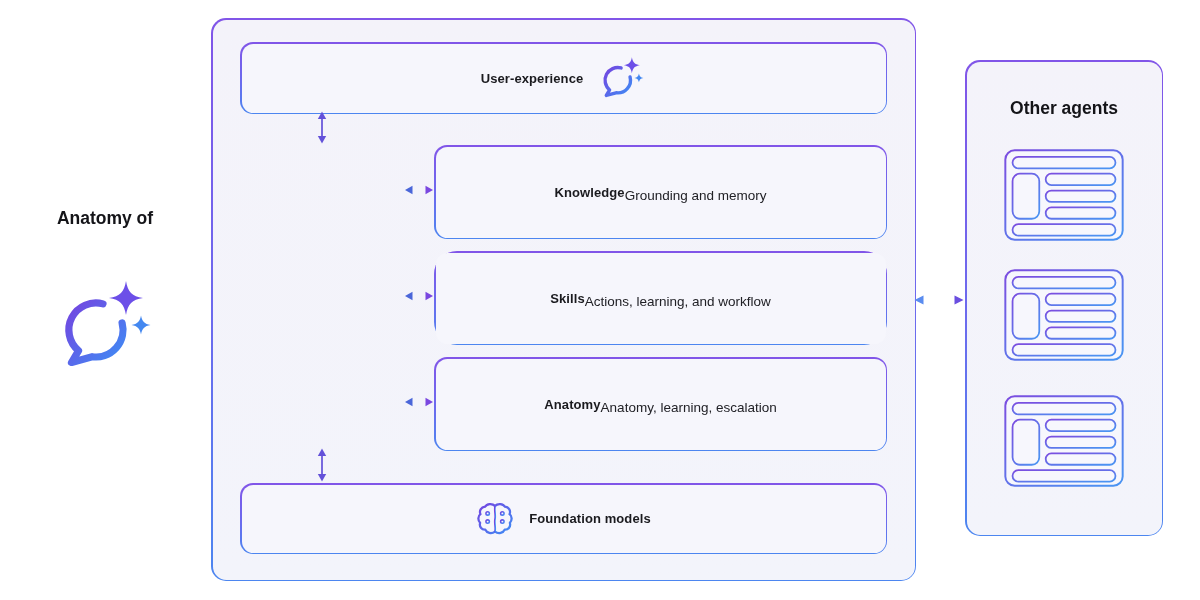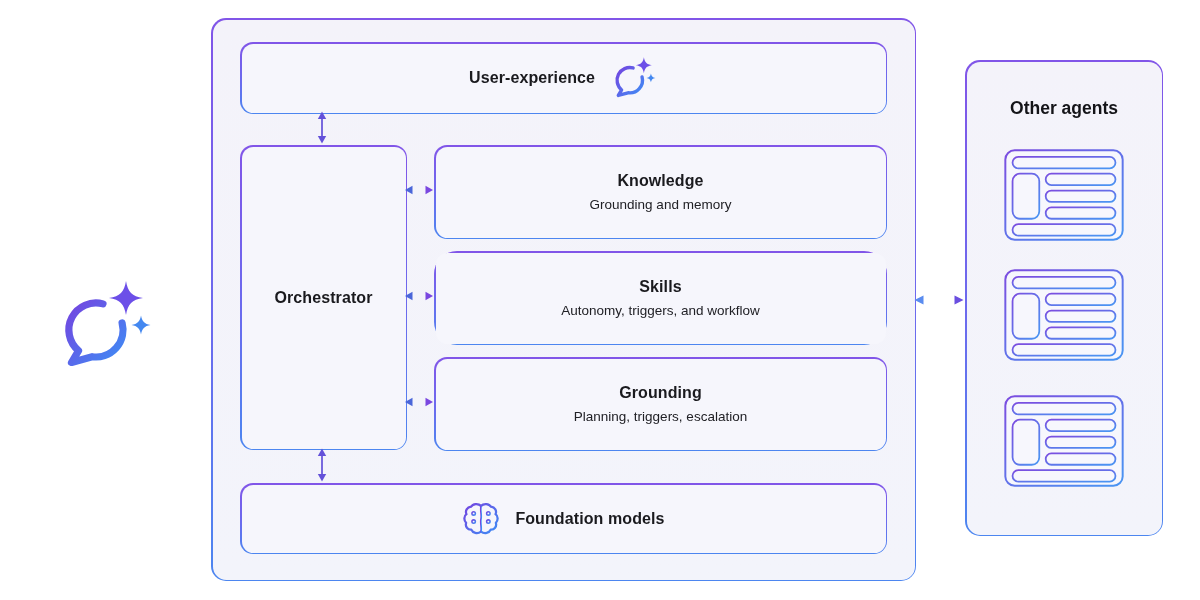--- a/index.html
+++ b/index.html
@@ -8,23 +8,23 @@
     font-family:"Liberation Sans",sans-serif;color:#1a1a1e;
   }
   
   .gbox{position:absolute;background:linear-gradient(180deg,#8155e8 0%,#6b6bee 55%,#4c86f0 100%);padding:1.5px;border-radius:13px;}
   .gbox-in{width:100%;height:100%;border-radius:11.5px;background:#f6f6fc;box-sizing:border-box;
     display:flex;align-items:center;justify-content:center;}
   .panel .gbox-in{background:linear-gradient(180deg,#f4f3fa 0%,#f3f4fb 100%);}
   .gbox.panel{border-radius:15px;}
   .panel>.gbox-in{border-radius:13.5px;}
 
-  .box-title{font-size:16px;font-weight:bold;letter-spacing:.1px;color:#1a1a1e;}
+  .box-title{font-size:13px;font-weight:bold;letter-spacing:.1px;color:#1a1a1e;}
   .box-sub{font-size:13.5px;font-weight:400;color:#212126;margin-top:7px;text-align:center;}
-  .col{display:flex;flex-direction:column;align-items:center;justify-content:center;}
+  .col{display:flex;align-items:center;justify-content:center;}
   .row{display:flex;flex-direction:row;align-items:center;justify-content:center;}
 
   #left-label{position:absolute;left:30px;top:206px;width:150px;text-align:center;
     font-size:17.5px;font-weight:bold;line-height:25px;color:#141418;}
   #left-icon{position:absolute;left:56px;top:272px;}
 
   #other-title{position:absolute;top:36px;left:0;width:100%;text-align:center;
     font-size:17.5px;font-weight:bold;color:#141418;}
   .agent-card{position:absolute;left:37px;width:121px;height:93px;}
 
@@ -67,62 +67,58 @@
         <rect x="8.5" y="25" width="27" height="45.5" rx="7.5" stroke-width="1.8"></rect>
         <rect x="42" y="25" width="70.5" height="11.5" rx="5.7" stroke-width="1.8"></rect>
         <rect x="42" y="42" width="70.5" height="11.5" rx="5.7" stroke-width="1.8"></rect>
         <rect x="42" y="59" width="70.5" height="11.5" rx="5.7" stroke-width="1.8"></rect>
         <rect x="8.5" y="76" width="104" height="11.5" rx="5.7" stroke-width="1.8"></rect>
       </g>
     </defs>
   </svg>
 
   <div id="left-label">
+    <div>Anatomy of</div>
   </div>
   <svg id="left-icon" width="100" height="98" viewBox="0 0 100 98">
     <use href="#copilot-shape"></use>
   </svg>
 
   <div class="gbox panel" style="left:211px;top:18px;width:702px;height:560px;">
     <div class="gbox-in"></div>
   </div>
 
   <div class="gbox" style="left:240px;top:42px;width:644px;height:69px;">
     <div class="gbox-in row">
       <span class="box-title">User-experience</span>
       <svg width="47" height="46" viewBox="0 0 100 98" style="margin-left:16px;margin-top:-4px">
         <use href="#copilot-shape"></use>
       </svg>
     </div>
   </div>
 
-  <div class="gbox" style="left:240px;top:145px;width:164px;height:302px;">
-    <div class="gbox-in">
-      <span class="box-title">Orchestrator</span>
-    </div>
-  </div>
 
   <div class="gbox" style="left:434px;top:145px;width:450px;height:91px;">
     <div class="gbox-in col">
       <span class="box-title">Knowledge</span>
       <span class="box-sub">Grounding and memory</span>
     </div>
   </div>
 
   <div class="gbox" style="left:434px;top:251px;width:450px;height:91px;border-radius:23px;">
     <div class="gbox-in col">
       <span class="box-title">Skills</span>
-      <span class="box-sub">Autonomy, triggers, and workflow</span>
+      <span class="box-sub">Actions, learning, and workflow</span>
     </div>
   </div>
 
   <div class="gbox" style="left:434px;top:357px;width:450px;height:91px;">
     <div class="gbox-in col">
-      <span class="box-title">Grounding</span>
-      <span class="box-sub">Planning, triggers, escalation</span>
+      <span class="box-title">Anatomy</span>
+      <span class="box-sub">Anatomy, learning, escalation</span>
     </div>
   </div>
 
   <div class="gbox" style="left:240px;top:483px;width:644px;height:68px;">
     <div class="gbox-in row">
       <svg width="38" height="38" viewBox="0 0 44 44" style="margin-right:15px">
         <g fill="none" stroke="url(#gradPB)" stroke-linecap="round" stroke-linejoin="round">
           <path stroke-width="2.6" d="M22,7 C19,3.5 12.5,4 10.5,7.8 C5.8,8.3 3.4,12.6 5.2,16.4 C2,18.4 2,24 4.8,26.4 C3.4,30.6 6.6,34.8 10.8,34.4 C12.2,38.2 18,39.6 22,36.6 C26,39.6 31.8,38.2 33.2,34.4 C37.4,34.8 40.6,30.6 39.2,26.4 C42,24 42,18.4 38.8,16.4 C40.6,12.6 38.2,8.3 33.5,7.8 C31.5,4 25,3.5 22,7 Z"></path>
           <path stroke-width="2" d="M22,7.5 C21,13 23,17 22,22 C21,27 23,31 22,36.5"></path>
           <circle cx="13.5" cy="15.5" r="2" stroke-width="1.8"></circle>

